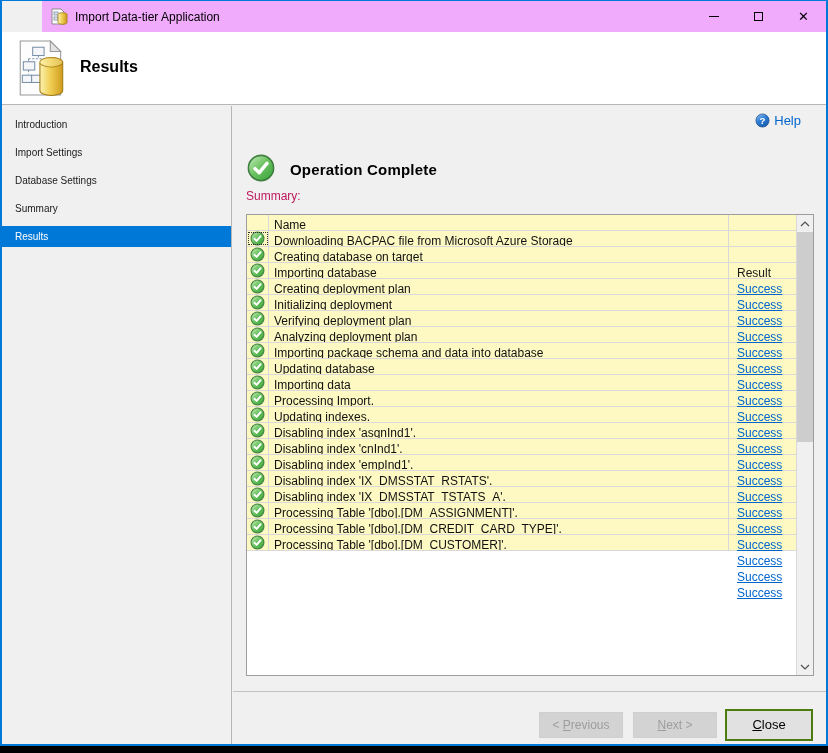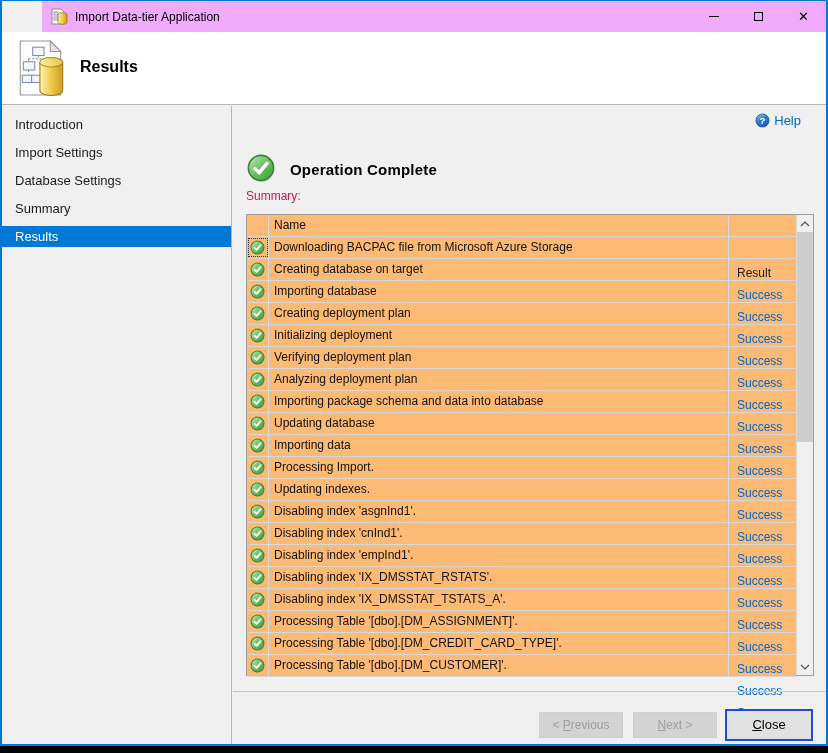--- a/index.html
+++ b/index.html
@@ -35,47 +35,47 @@
   }
   .header-icon { position: absolute; left: 13px; top: 8px; }
   .header-title { position: absolute; left: 78px; top: 26px; font-size: 16px; font-weight: bold; color: #000; }
   
   .sidebar {
     position: absolute; left: 0; top: 105px; width: 230px; bottom: 0;
     background: #f0f0f0; border-right: 1px solid #b6b6b6; padding-top: 8px;
   }
   .side-item {
     height: 21px; margin-bottom: 7px; padding-left: 13px;
-    font-size: 13px; line-height: 21px; color: #1b1b1b; cursor: default;
+    font-size: 10px; line-height: 21px; color: #1b1b1b; cursor: default;
   }
   .side-item.selected { background: #0078d7; color: #fff; }
   
   .content { position: absolute; left: 231px; top: 105px; right: 0; bottom: 0; }
   .help {
     position: absolute; top: 7px; right: 25px;
     display: flex; align-items: center; gap: 4px;
     font-size: 13px; color: #0066cc; cursor: pointer;
   }
   .op-icon { position: absolute; left: 14px; top: 48px; width: 28px; height: 28px; }
   .op-title { position: absolute; left: 57px; top: 55px; font-size: 15px; font-weight: bold; color: #000; letter-spacing: .2px; }
   .summary-label { position: absolute; left: 13px; top: 83px; font-size: 12px; color: #be185d; }
   
   .table {
     position: absolute; left: 13px; top: 108px; width: 568px; height: 462px;
     background: #fff; border: 1px solid #9d9d9d;
   }
   .rows-area { position: absolute; left: 0; top: 0; right: 17px; bottom: 0; }
-  .trow { display: flex; height: 22px; border-bottom: 1px solid #d9d9d9; background: #fdba74; }
+  .trow { display: flex; height: 16px; border-bottom: 1px solid #d9d9d9; background: #fef9c3; }
   .thead { font-size: 12px; color: #1b1b1b; }
   .cell-icon { width: 22px; flex: 0 0 auto; border-right: 1px solid #d9d9d9; display: flex; align-items: center; justify-content: center; }
   .cell-icon.focused { outline: 1px dotted #333; outline-offset: -2px; }
   .cell-name { flex: 1 1 auto; border-right: 1px solid #d9d9d9; padding-left: 5px; font-size: 12px; color: #111; line-height: 21px; white-space: nowrap; overflow: hidden; }
   .cell-result { width: 67px; flex: 0 0 auto; padding-left: 8px; font-size: 12px; line-height: 21px; white-space: nowrap; margin-top: 48px; }
   .check-sm { width: 15px; height: 15px; display: block; }
-  .success-link { color: #0066cc; cursor: pointer; }
+  .success-link { color: #0066cc; text-decoration: underline; cursor: pointer; }
   
   .vscroll {
     position: absolute; right: 0; top: 0; bottom: 0; width: 17px;
     background: #f0f0f0; border-left: 1px solid #d9d9d9;
   }
   .scroll-arrow { position: absolute; left: 0; width: 16px; height: 17px; display: flex; align-items: center; justify-content: center; }
   .scroll-arrow.up { top: 0; }
   .scroll-arrow.down { bottom: 0; }
   .scroll-thumb { position: absolute; left: 0; top: 17px; width: 16px; height: 210px; background: #cdcdcd; }
   
@@ -84,21 +84,21 @@
     position: absolute; top: 606px; width: 84px; height: 26px;
     font-size: 12px; text-align: center; line-height: 24px;
     border: 1px solid #c8c8c8; cursor: default;
   }
   .btn.disabled { background: #d3d3d3; color: #9d9d9d; border-color: #cfcfcf; }
   .btn-prev { left: 306px; }
   .btn-next { left: 400px; }
   .btn-close {
     left: 492px; top: 603px; width: 88px; height: 32px;
     background: #e1e1e1; color: #000;
-    border: 2px solid #1d4ed8; line-height: 28px; font-size: 13px;
+    border: 2px solid #4d7c0f; line-height: 28px; font-size: 13px;
     cursor: pointer;
   }
   .mn { text-decoration: underline; }
 </style>
 </head>
 <body>
 
 <svg width="0" height="0" style="position:absolute" aria-hidden="true">
   <defs>
     <linearGradient id="gGrad" x1="0" y1="0" x2="1" y2="1">

